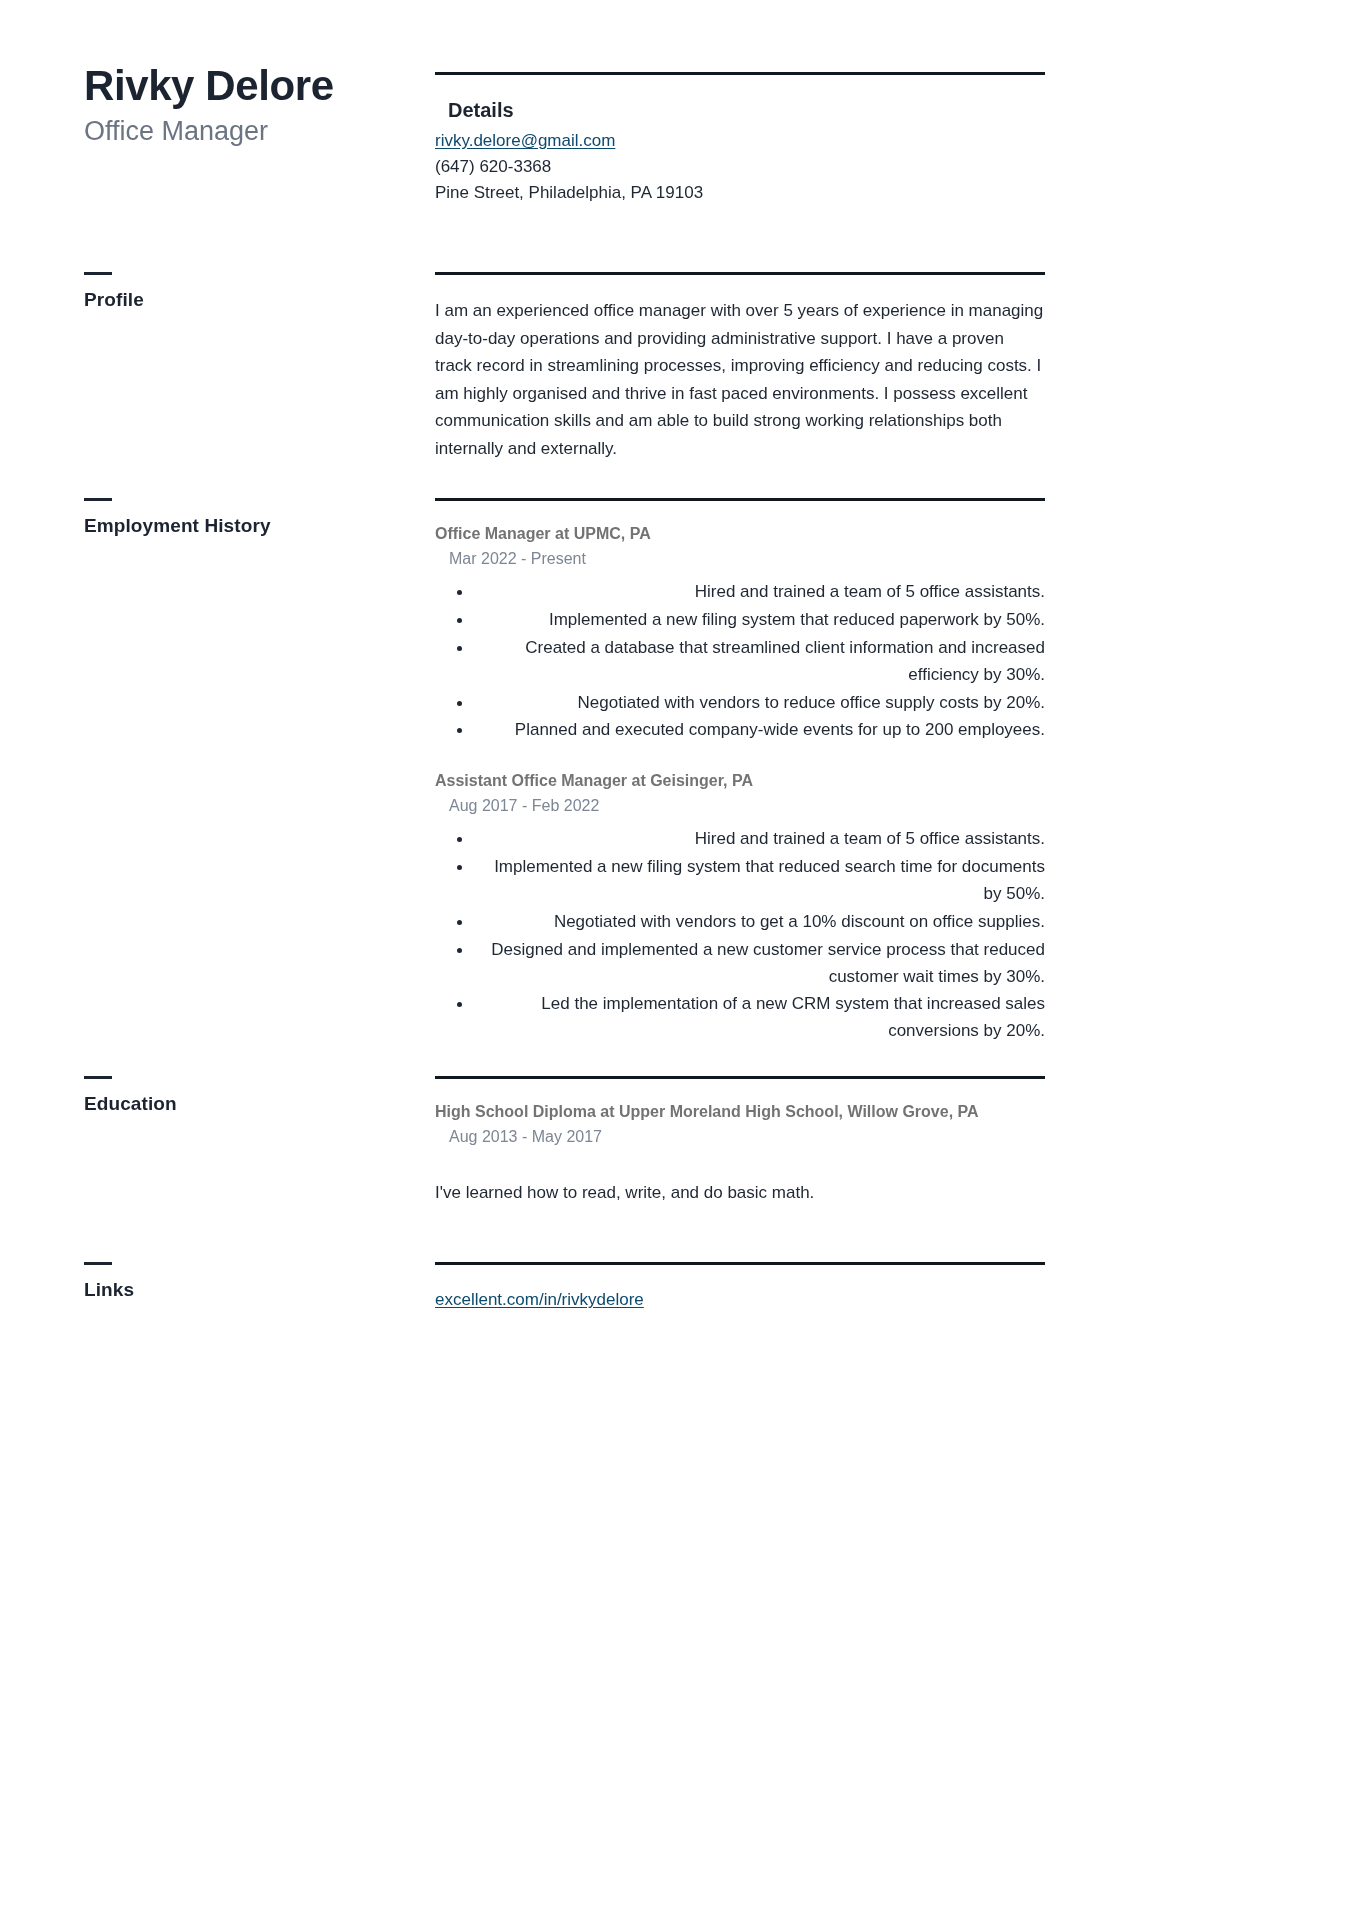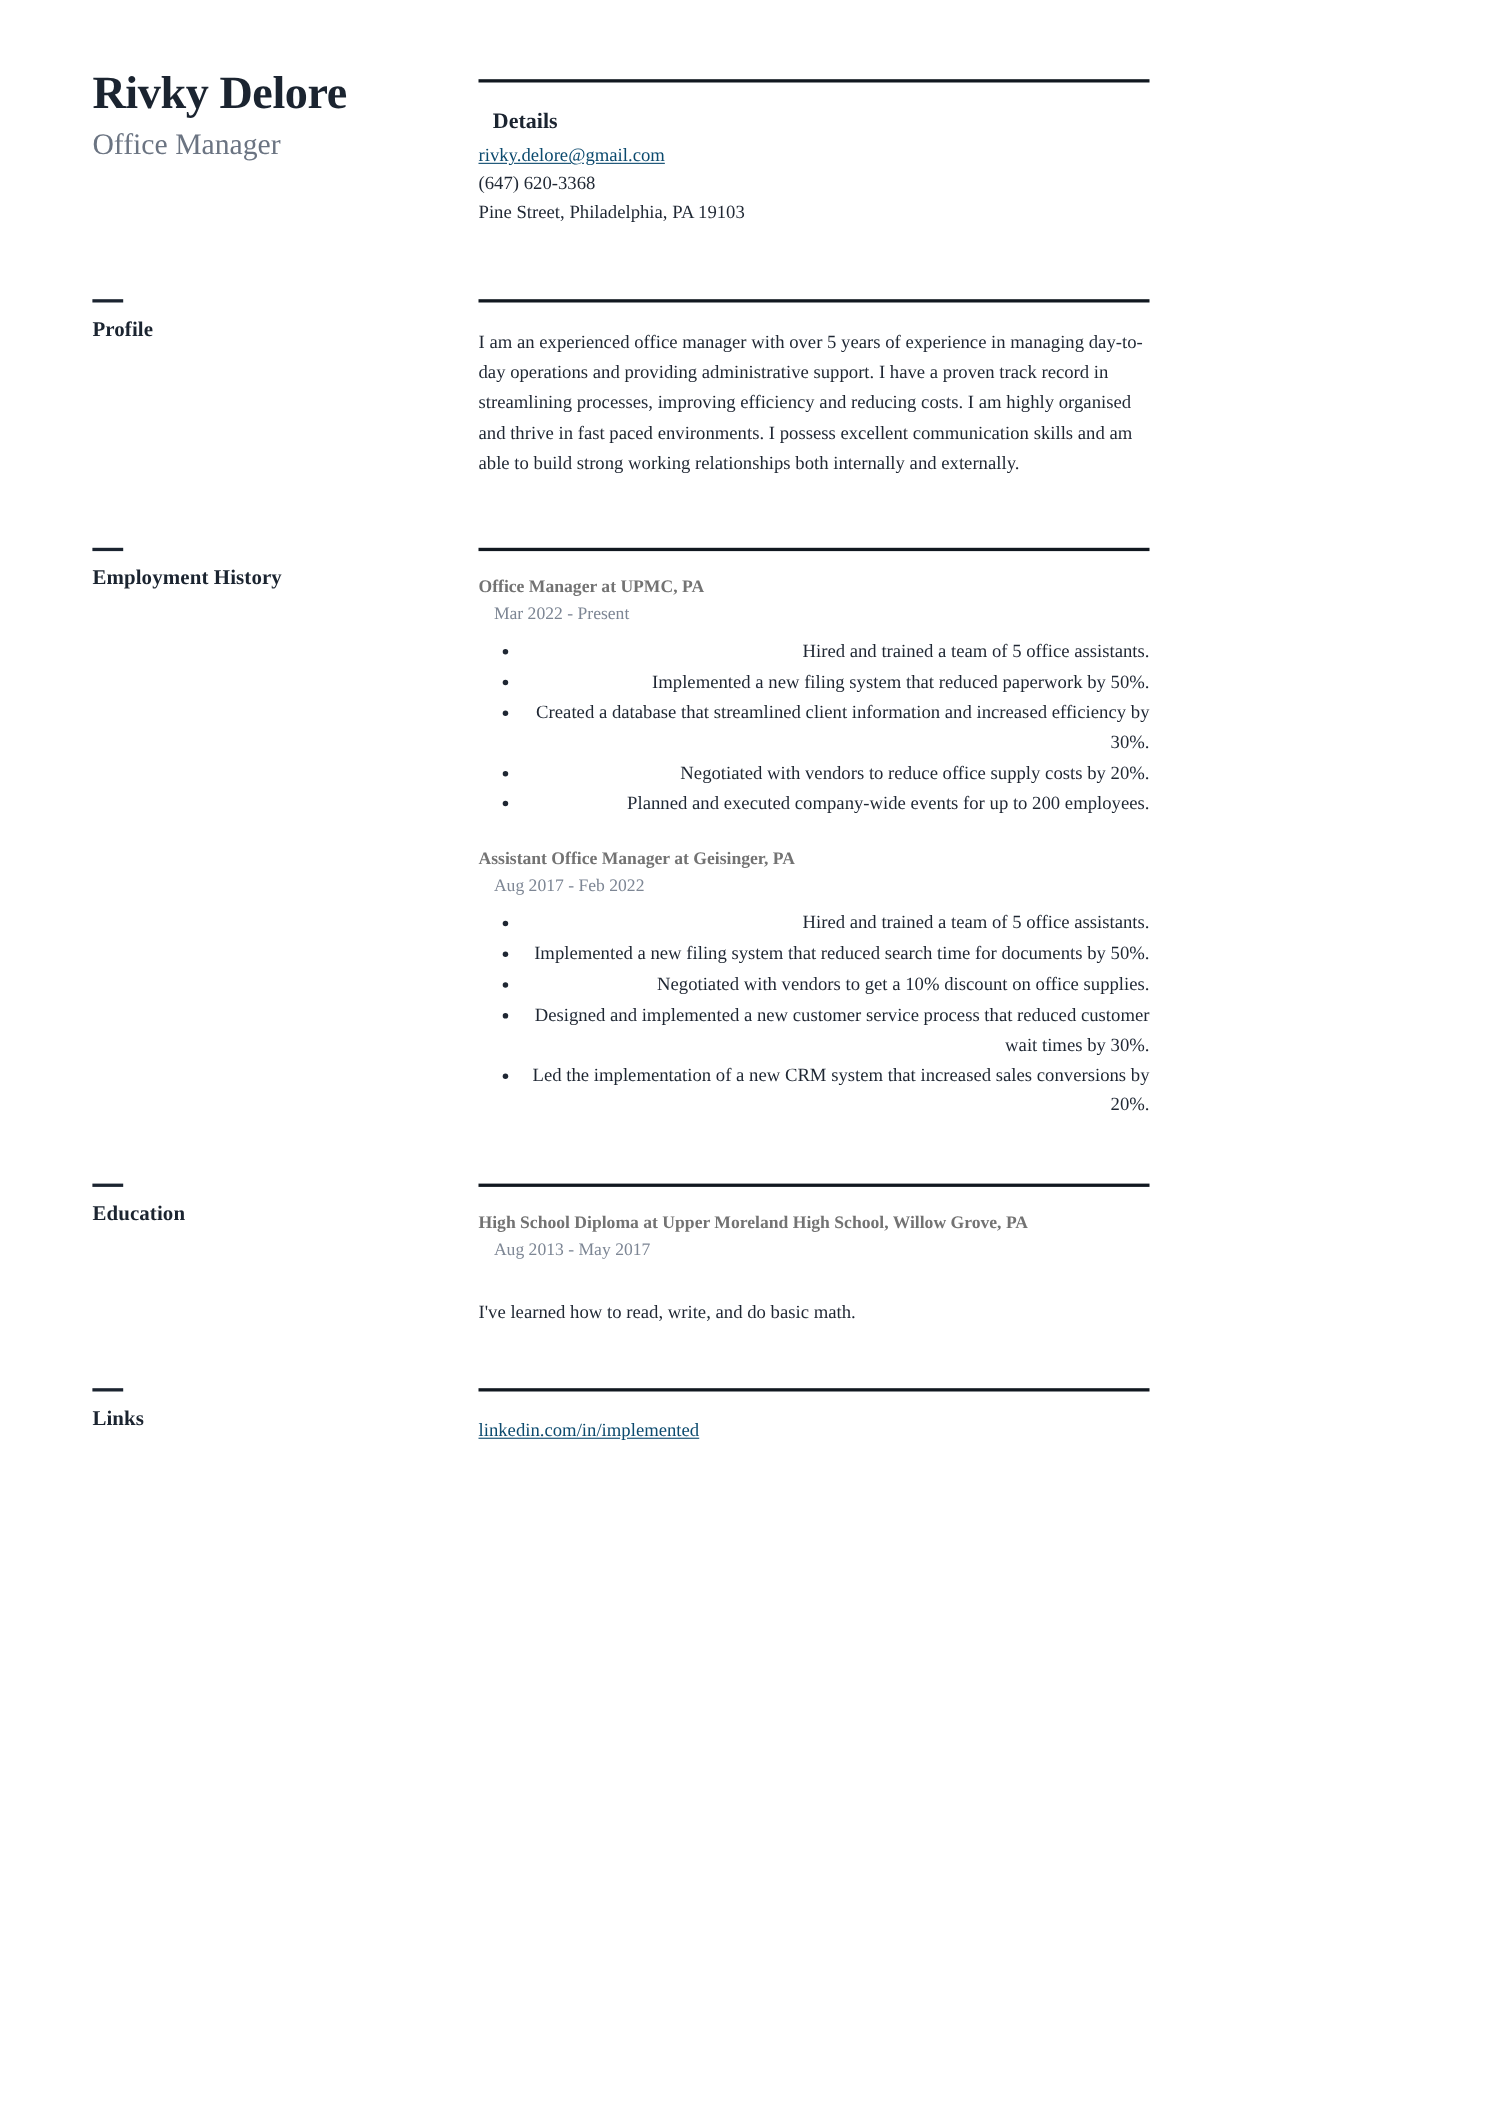--- a/index.html
+++ b/index.html
@@ -13,21 +13,20 @@
     color: #1f2733;
     -webkit-font-smoothing: antialiased;
   }
 
   .page {
     position: relative;
     width: 1366px;
     height: 1563px;
     padding: 12px;
     background: #ffffff;
-    font-family: Liberation Serif, serif;
   }
 
   
   .header {
     position: absolute;
     left: 84px;
     top: 62px;
     width: 340px;
   }
   .full-name {
@@ -247,17 +246,17 @@
     </div>
   </div>
 
   <div class="row" style="top:1262px;">
     <div class="label-col">
       <div class="side-dash"></div>
       <div class="side-label">Links</div>
     </div>
     <div class="content-col">
       <div class="rule"></div>
-      <a class="link">linkedin.com/in/implemented</a>
+      <a class="link">excellent.com/in/rivkydelore</a>
     </div>
   </div>
 
 </div>
 
 </body></html>

